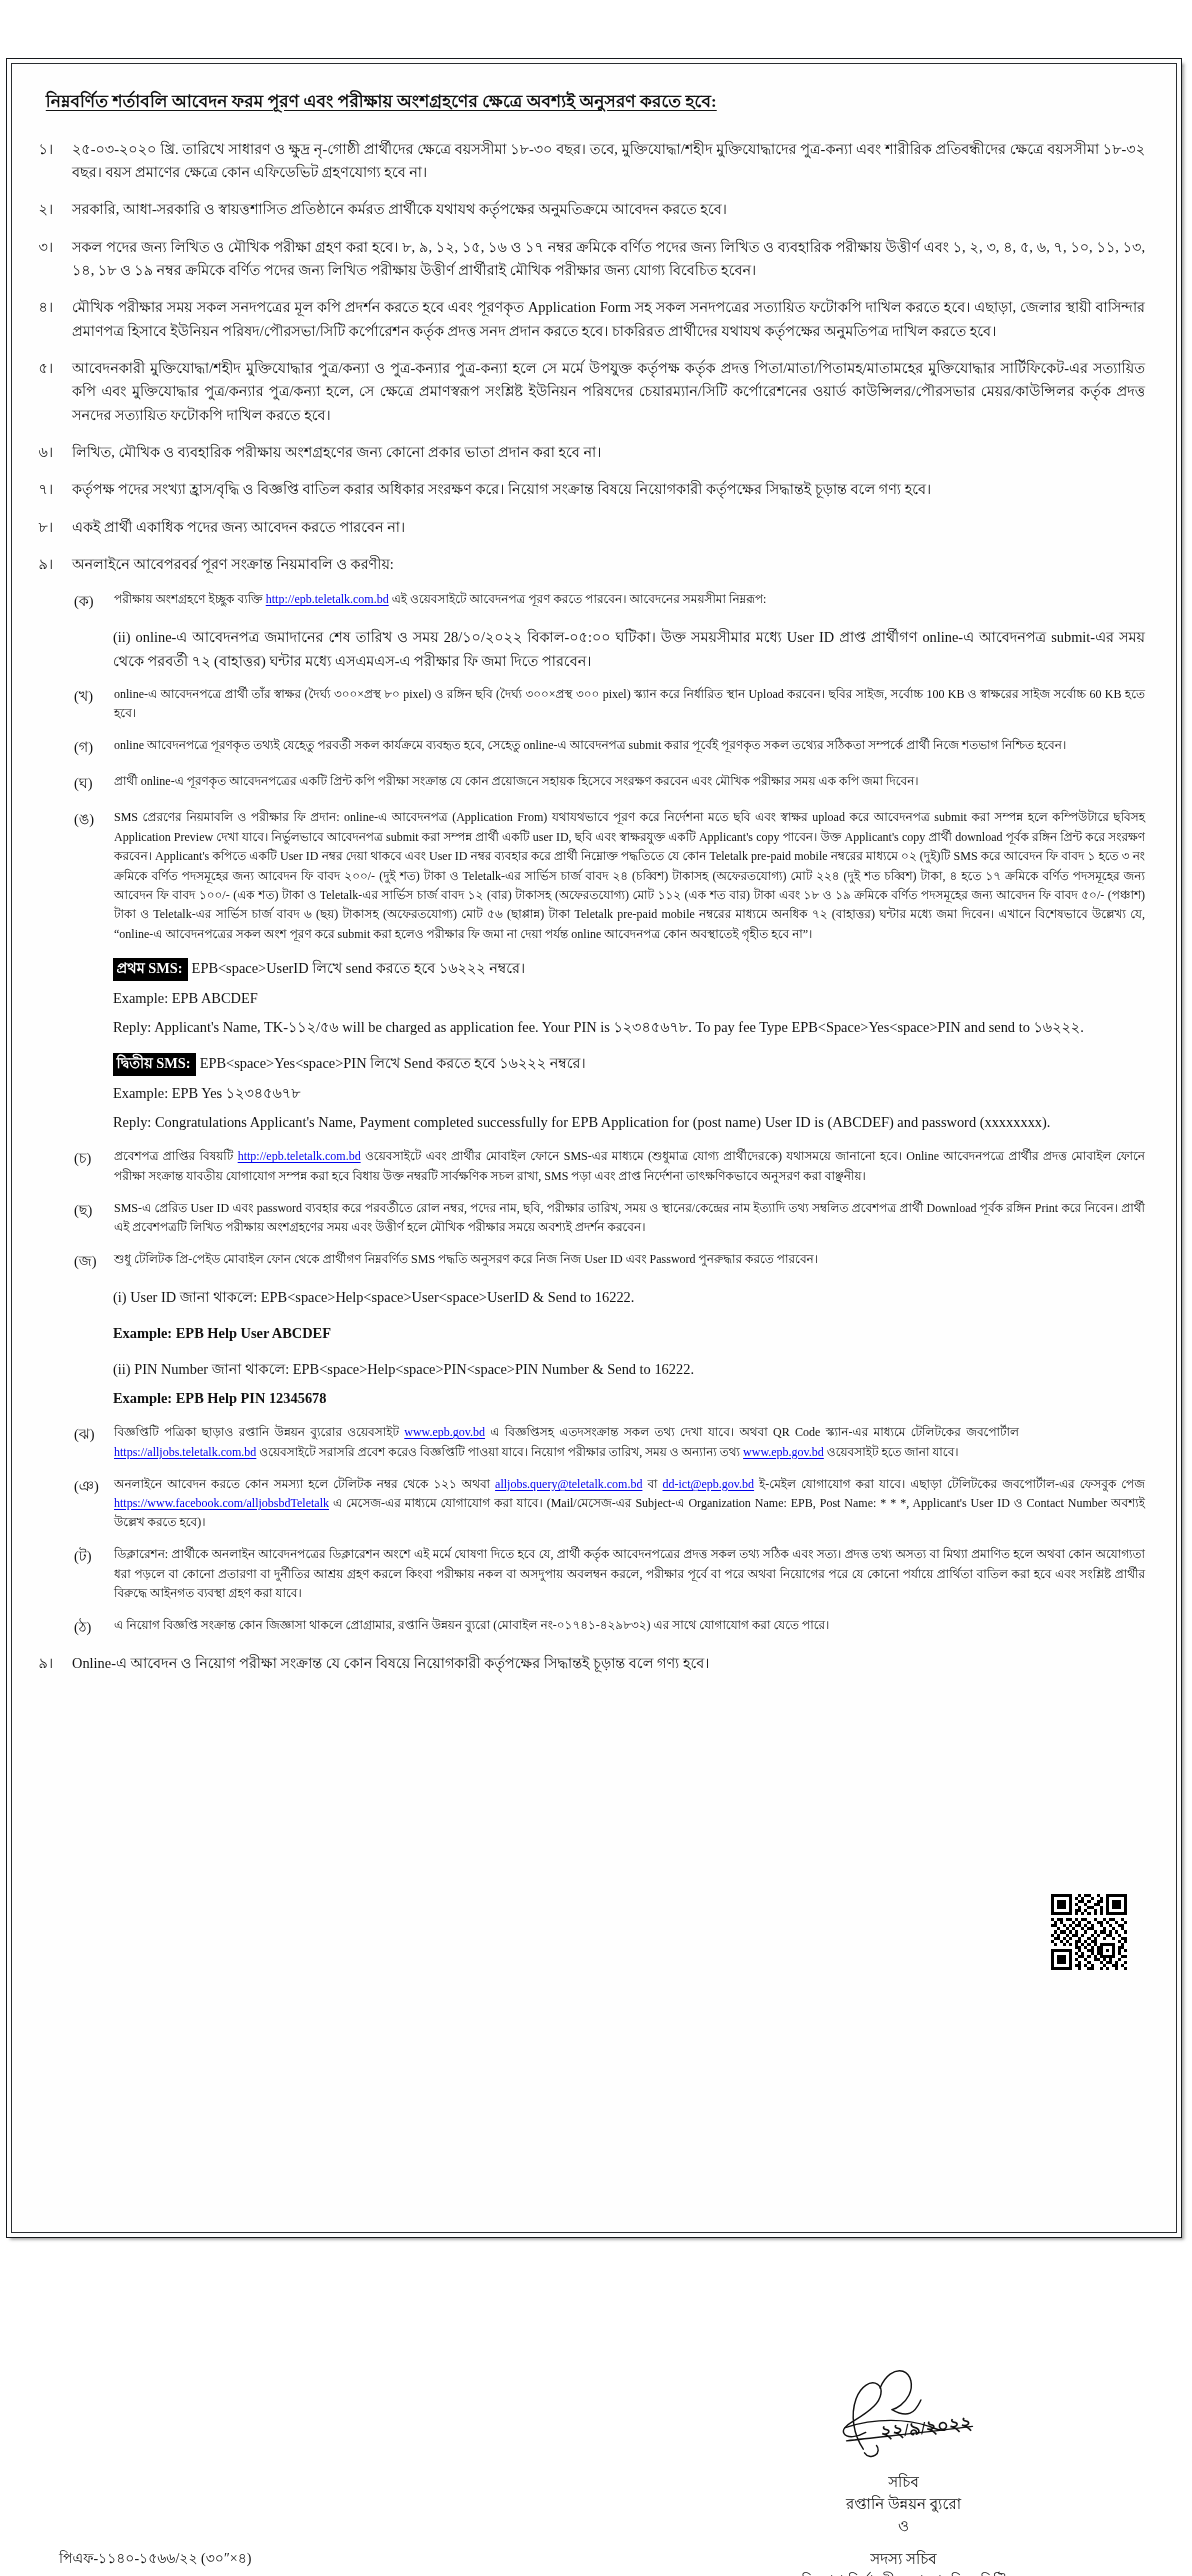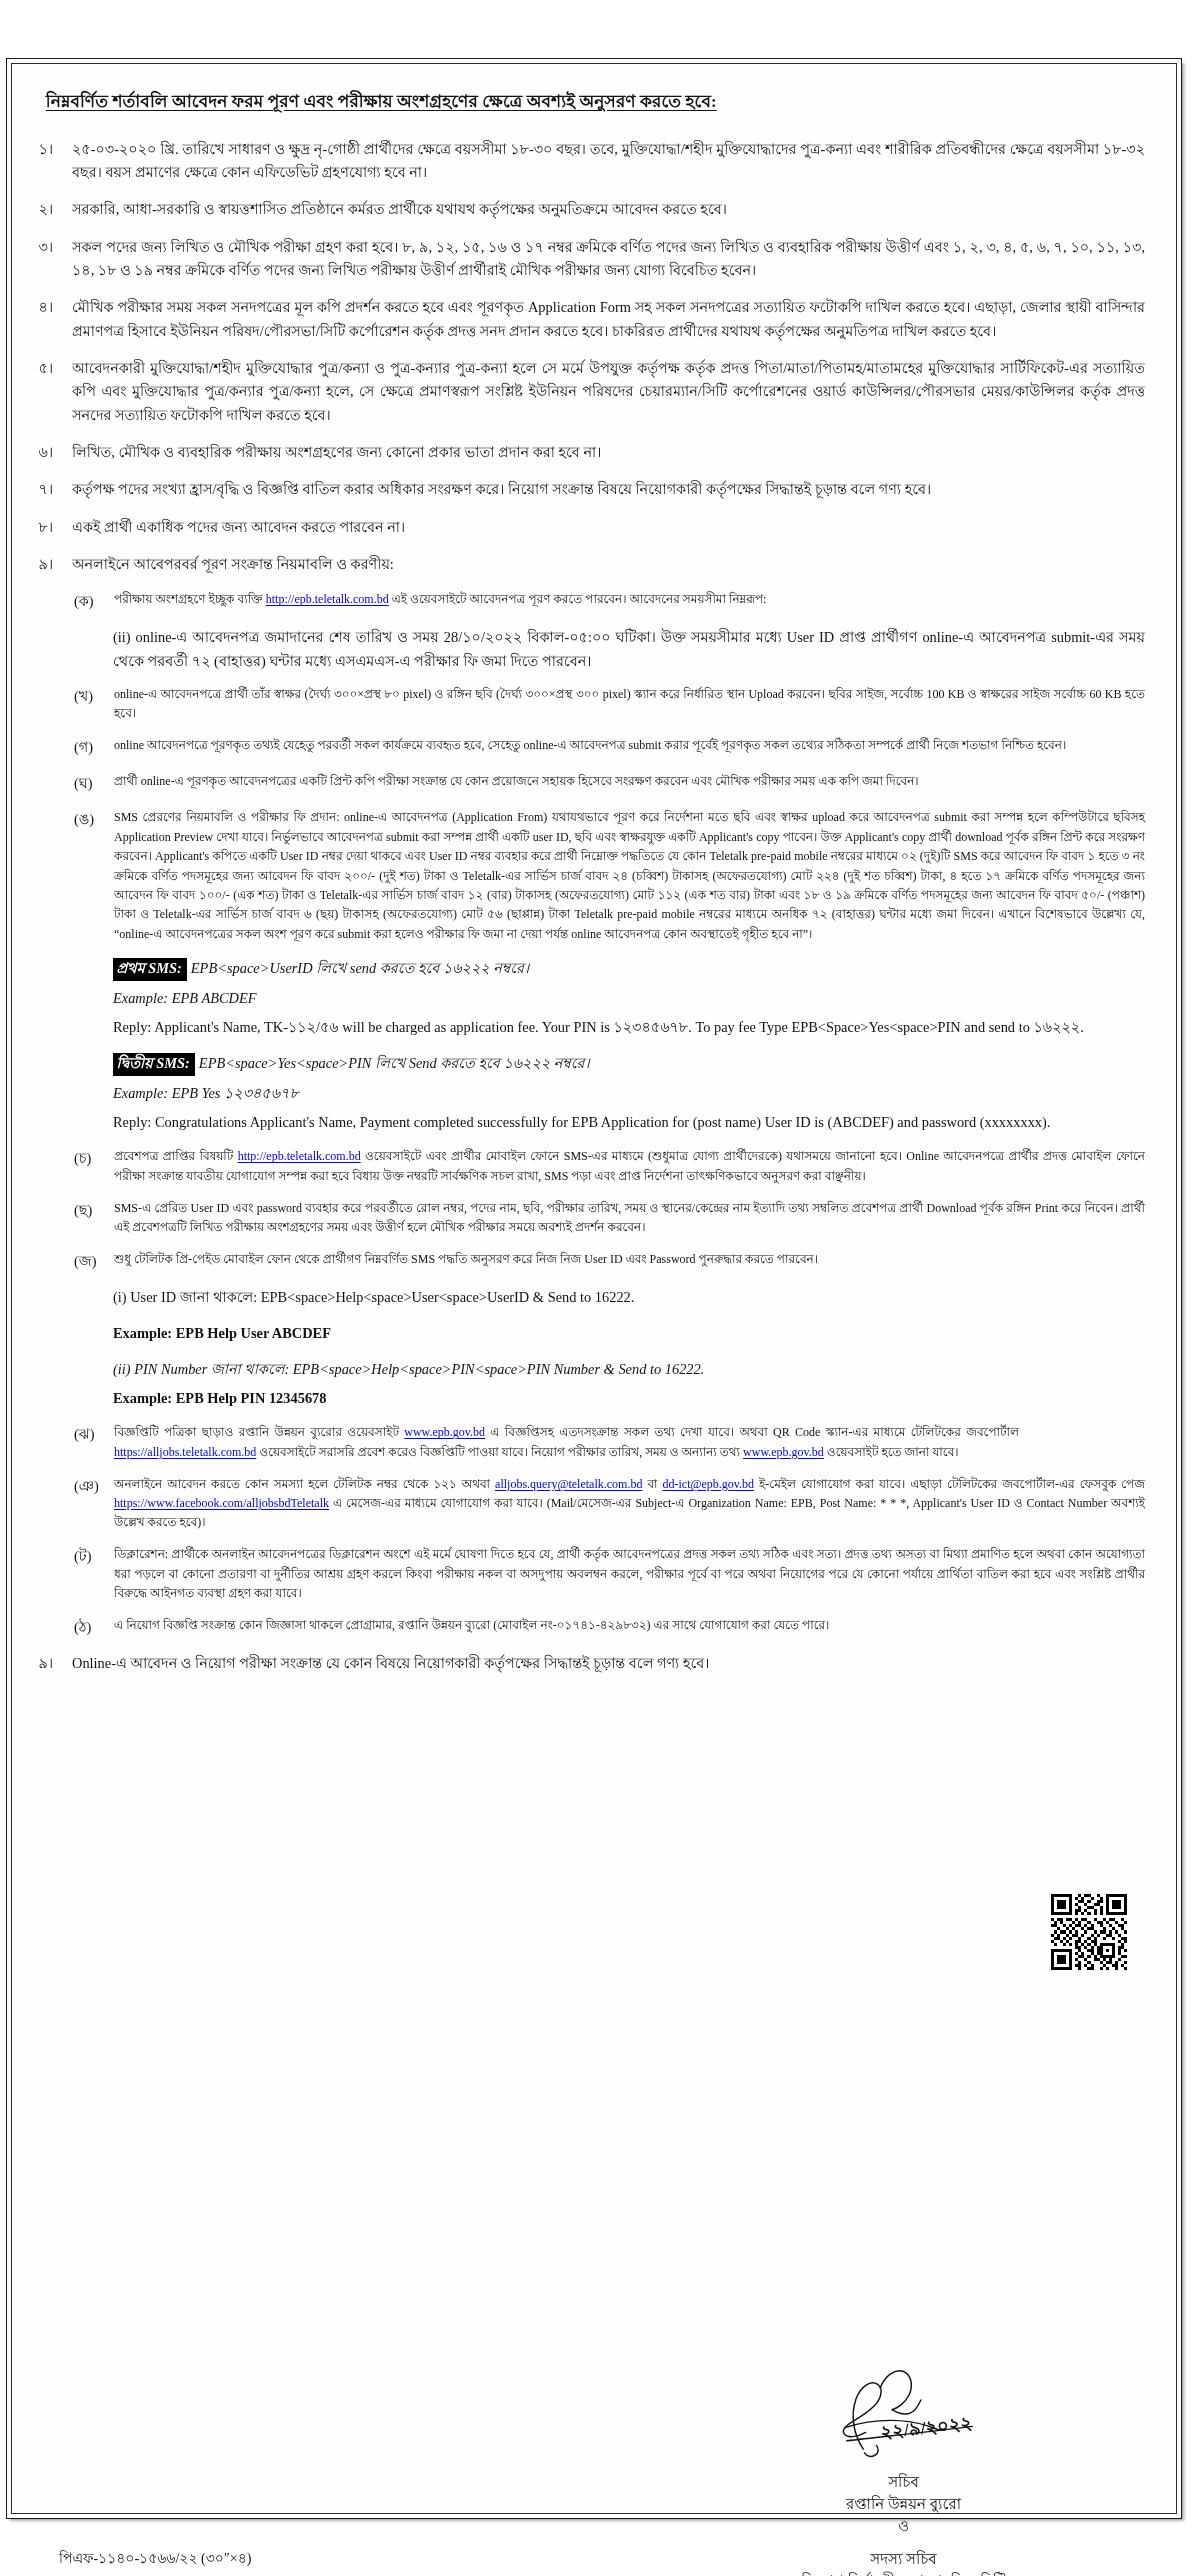--- a/index.html
+++ b/index.html
@@ -16,21 +16,21 @@
     font-family: "Liberation Serif", "DejaVu Serif", serif;
     overflow: hidden;
   }
 
   
   .frame-outer {
     position: absolute;
     left: 6px;
     top: 58px;
     width: 1176px;
-    height: 2461px;
+    height: 2180px;
     border: 1.8px solid #15181c;
     box-sizing: border-box;
     box-shadow: 3px 3.6px 3px -1.2px rgba(70,70,70,0.55);
     background: #fefefe;
   }
   .frame-inner {
     position: absolute;
     left: 3.6px;
     top: 3.6px;
     right: 3.6px;
@@ -112,21 +112,21 @@
     text-justify: inter-word;
   }
 
   
   .plain {
     padding-left: 78px;
     font-size: 14.4px;
     line-height: 1.62;
     margin-bottom: 12.6px;
   }
-  .plain-tight { margin-bottom: 6px; font-style: italic; }
+  .plain-tight { margin-bottom: 6px; }
 
   
   .invtag {
     background: #000000;
     color: #ffffff;
     padding: 1.8px 5.4px 3px 3.6px;
     font-weight: bold;
     display: inline-block;
     line-height: 1.24;
   }

